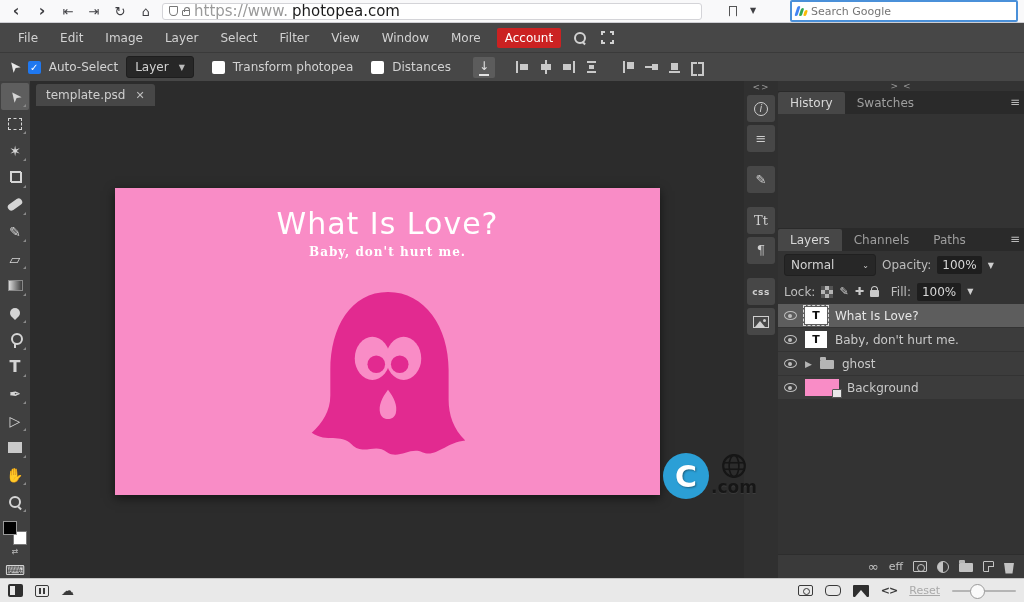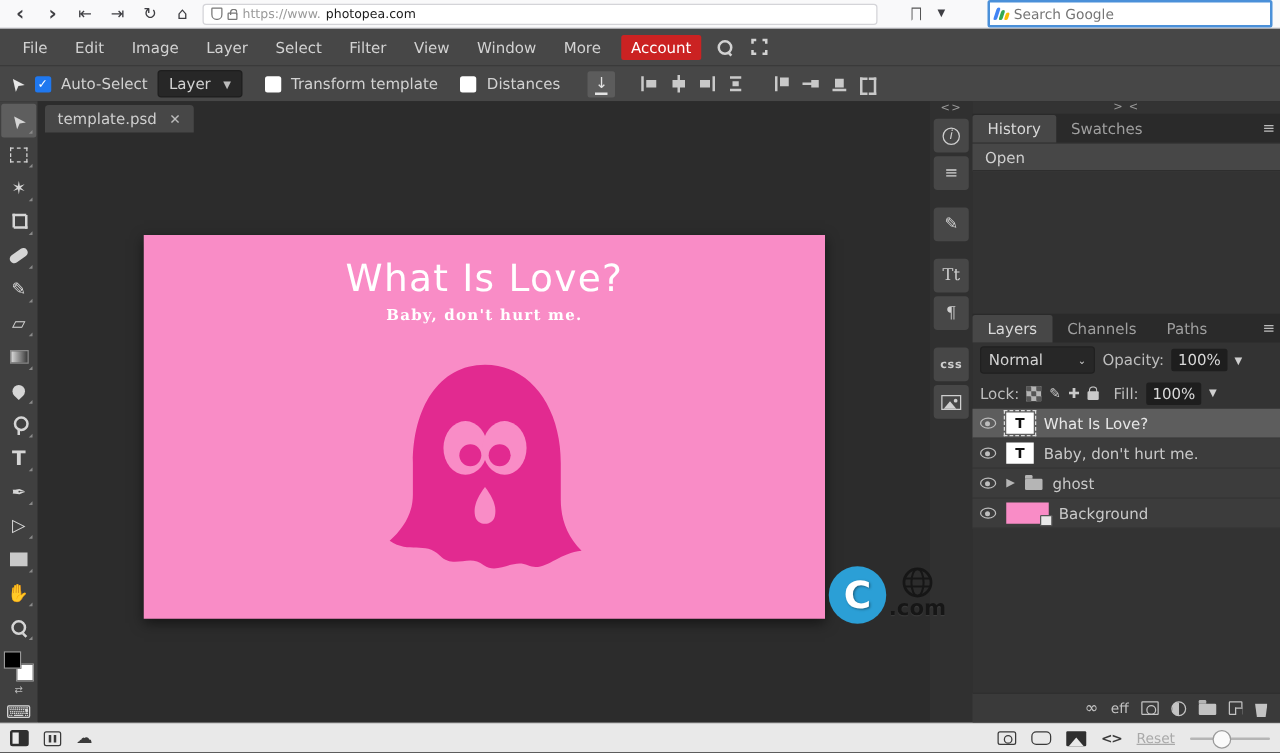--- a/index.html
+++ b/index.html
@@ -6,21 +6,21 @@
   html,body { width:1024px; height:602px; overflow:hidden; background:#2c2c2c;
     font-family:"DejaVu Sans","Liberation Sans",sans-serif; }
   .screen { position:relative; width:1024px; height:602px; display:flex; flex-direction:column; }
 
   
   .browser-bar { height:23px; background:#f9f9fa; border-bottom:1px solid #cfcfd4;
     display:flex; align-items:center; gap:6px; padding:0 6px; flex:0 0 auto; }
   .nav-ic { color:#3f3f43; font-size:13px; line-height:1; width:20px; text-align:center; cursor:default; }
   .nav-ic.big { font-size:16px; font-weight:bold; }
   .url-bar { flex:0 0 540px; height:17px; background:#fff; border:1px solid #d4d4d8; border-radius:3px;
-    display:flex; align-items:center; gap:4px; padding:0 6px; font-size:10px; }
+    display:flex; align-items:center; gap:4px; padding:0 6px; font-size:15px; }
   .url-prefix { color:#9a9a9a; } .url-domain { color:#1b1b1b; }
   .i-shield { width:9px; height:10px; border:1px solid #777; border-radius:1px 1px 45% 45%; }
   .i-lockurl { position:relative; width:8px; height:6px; border:1px solid #777; border-radius:1px; margin-top:3px; }
   .i-lockurl::before { content:""; position:absolute; left:1px; top:-4px; width:4px; height:4px;
     border:1px solid #777; border-bottom:none; border-radius:3px 3px 0 0; }
   .i-bookmark { width:8px; height:11px; border:1px solid #555;
     clip-path:polygon(0 0,100% 0,100% 100%,50% 72%,0 100%); background:#f9f9fa; }
   .search-box { margin-left:auto; width:228px; height:22px; background:#fff;
     border:2px solid #4a90d9; border-radius:2px; display:flex; align-items:center; gap:4px; padding:0 4px; }
   .search-box input { border:none; outline:none; width:100%; font-size:11px; color:#444;
@@ -284,21 +284,21 @@
 
   <div class="optionsbar">
     <span class="cursor-glyph">➤</span>
     <span class="chk on"></span>
     <span>Auto-Select</span>
     <div class="dd">
       <span>Layer</span>
       <span class="car">▼</span>
     </div>
     <span class="chk" style="margin-left:10px;"></span>
-    <span>Transform template</span>
+    <span>Transform photopea</span>
     <span class="chk" style="margin-left:10px;"></span>
     <span>Distances</span>
     <span class="opt-btn" style="margin-left:14px;"><span class="i-dl">↓</span></span>
     <span class="ai ai-l" style="margin-left:12px;"></span>
     <span class="ai ai-c"></span>
     <span class="ai ai-r"></span>
     <span class="ai ai-d"></span>
     <span class="ai ai-b1" style="margin-left:14px;"></span>
     <span class="ai ai-b2"></span>
     <span class="ai ai-b3"></span>
@@ -432,21 +432,20 @@
     </div>
 
     <div class="panels">
       <div class="panels-handle">&gt; &lt;</div>
 
       <div class="ptabs">
         <span class="ptab active">History</span>
         <span class="ptab">Swatches</span>
         <span class="pmenu">≡</span>
       </div>
-      <div class="hist-entry">Open</div>
       <div class="hist-rest"></div>
 
       <div class="ptabs">
         <span class="ptab active">Layers</span>
         <span class="ptab">Channels</span>
         <span class="ptab">Paths</span>
         <span class="pmenu">≡</span>
       </div>
       <div class="blend-row">
         <span class="blend-dd">

